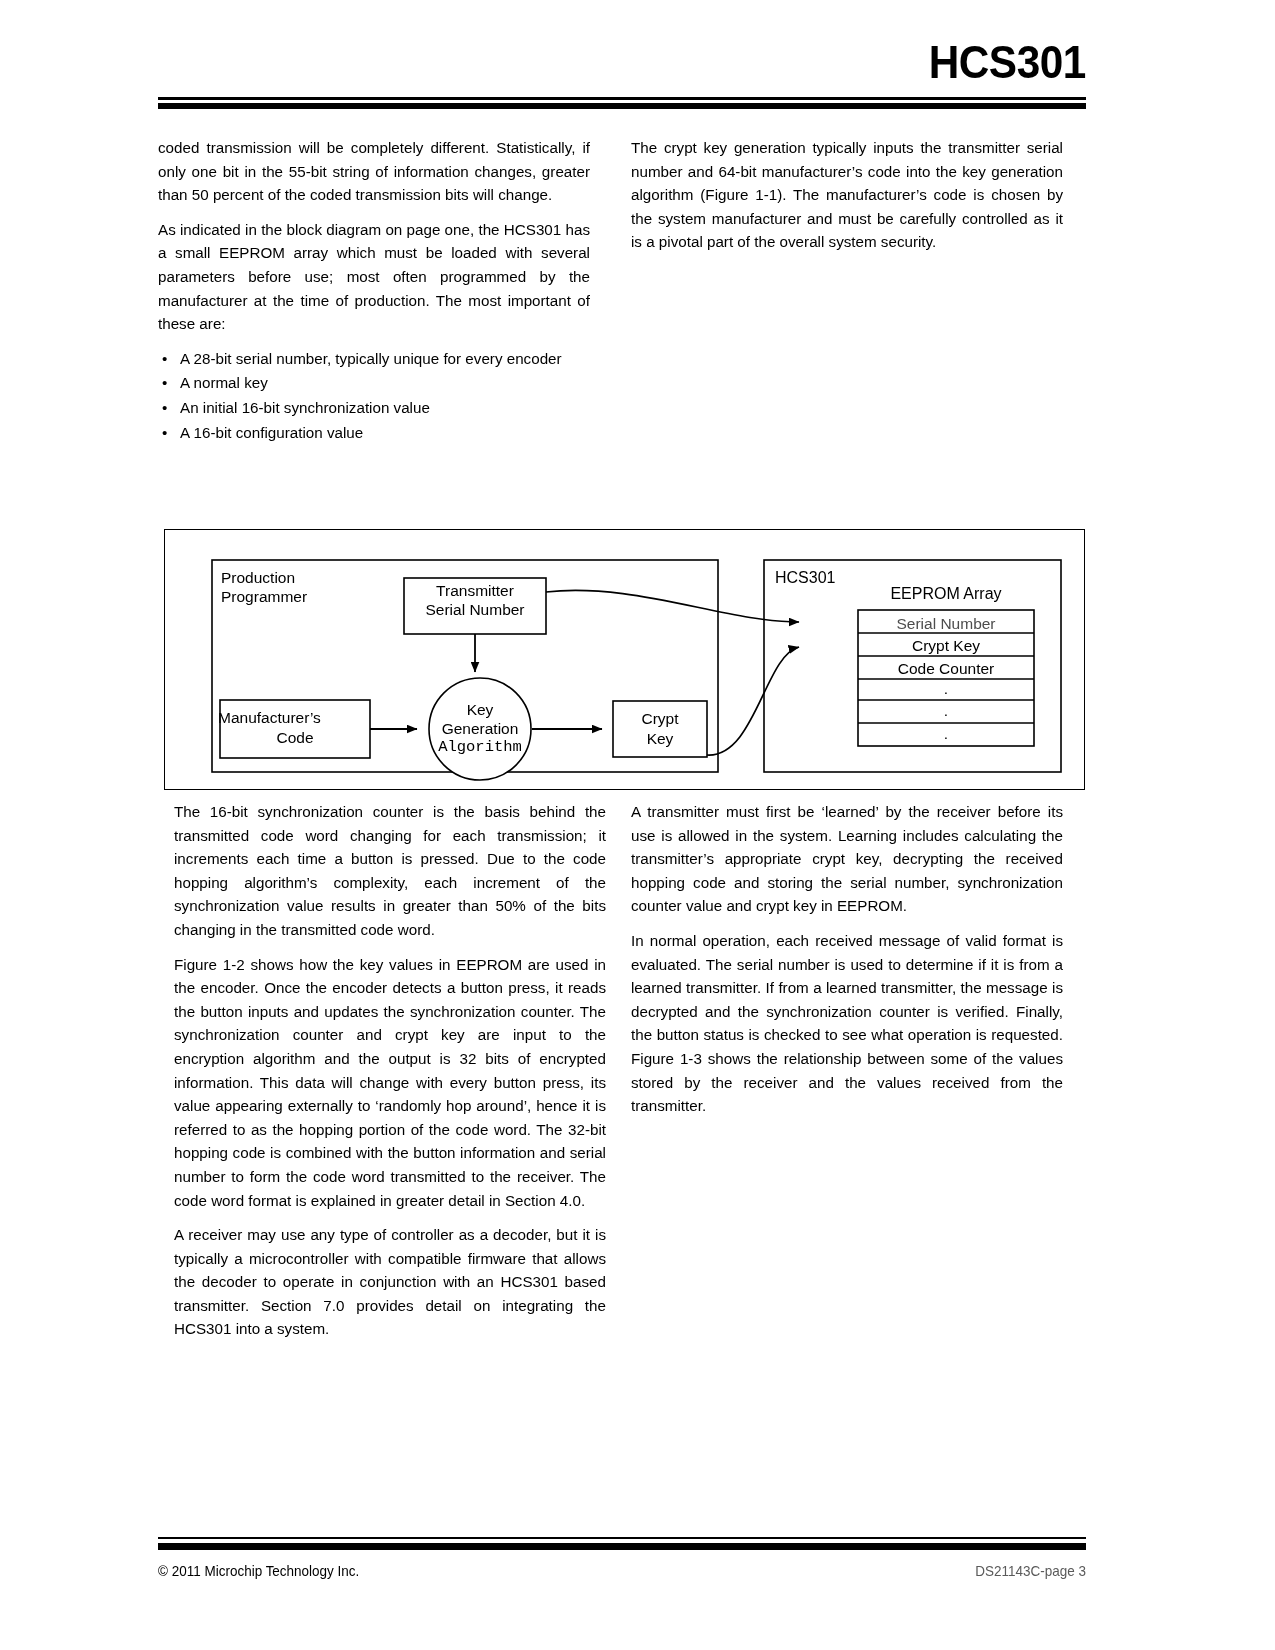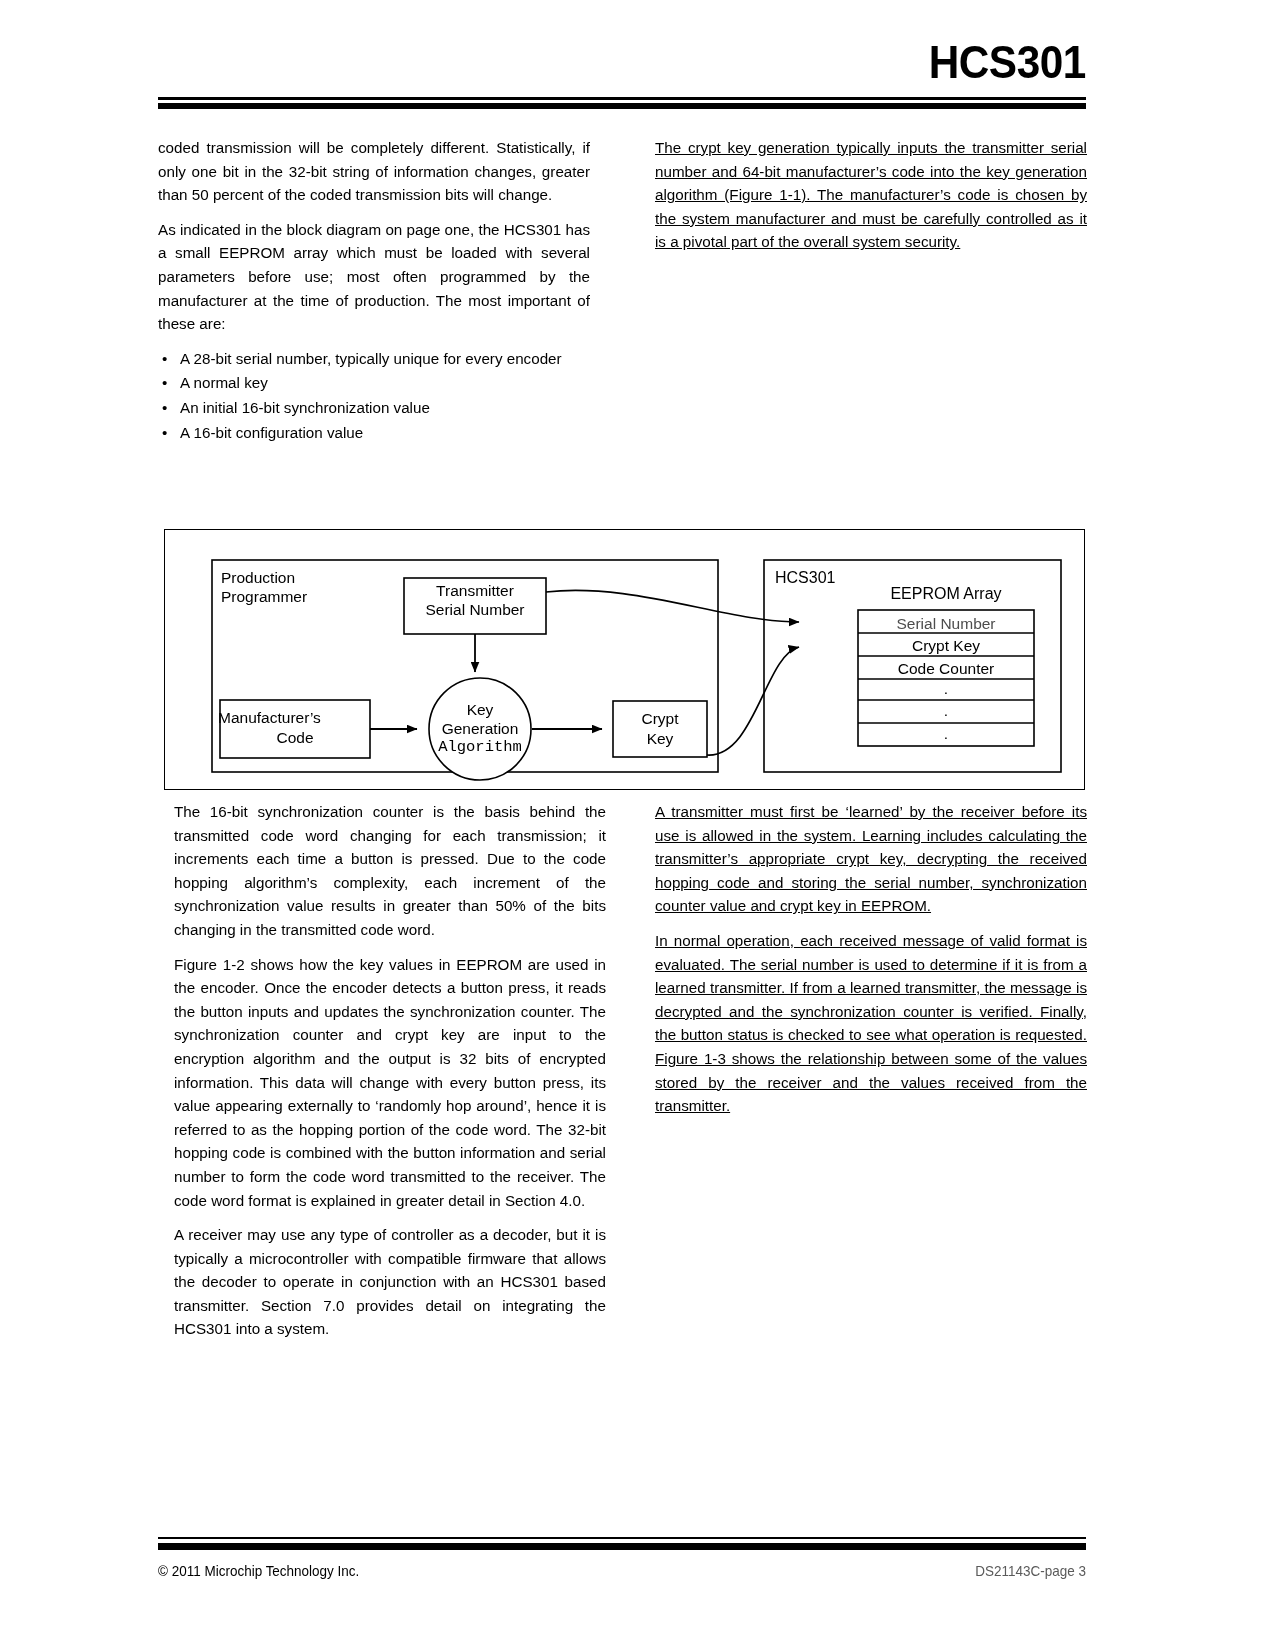--- a/index.html
+++ b/index.html
@@ -61,21 +61,21 @@
   }
 
   
   .col {
     position: absolute;
     width: 432px;
     font-size: 15.2px;
     line-height: 23.6px;
   }
   .col-left  { left: 158px; }
-  .col-right { left: 655px; text-decoration: underline; }
+  .col-right { left: 631px; }
 
   .col-left-top  { top: 136px; }
   .col-right-top { top: 136px; }
   .col-left-bot  { top: 800px; margin-left: 16px; }
   .col-right-bot { top: 800px; }
 
   p.body {
     margin: 0 0 11px 0;
     text-align: justify;
     text-justify: inter-word;
@@ -182,21 +182,21 @@
 
 <div class="page">
 
   <div class="header">
     <div class="device-title">HCS301</div>
     <div class="rule-thin-top"></div>
     <div class="rule-thick-top"></div>
   </div>
 
   <div class="col col-left col-left-top">
-    <p class="body">coded transmission will be completely different. Statistically, if only one bit in the 32-bit string of information changes, greater than 50 percent of the coded transmission bits will change.</p>
+    <p class="body">coded transmission will be completely different. Statistically, if only one bit in the 55-bit string of information changes, greater than 50 percent of the coded transmission bits will change.</p>
     <p class="body">As indicated in the block diagram on page one, the HCS301 has a small EEPROM array which must be loaded with several parameters before use; most often programmed by the manufacturer at the time of production. The most important of these are:</p>
     <ul class="bullets">
       <li>
         <span class="dot">•</span>
         <span>A 28-bit serial number, typically unique for every encoder</span>
       </li>
       <li>
         <span class="dot">•</span>
         <span>A normal key</span>
       </li>

